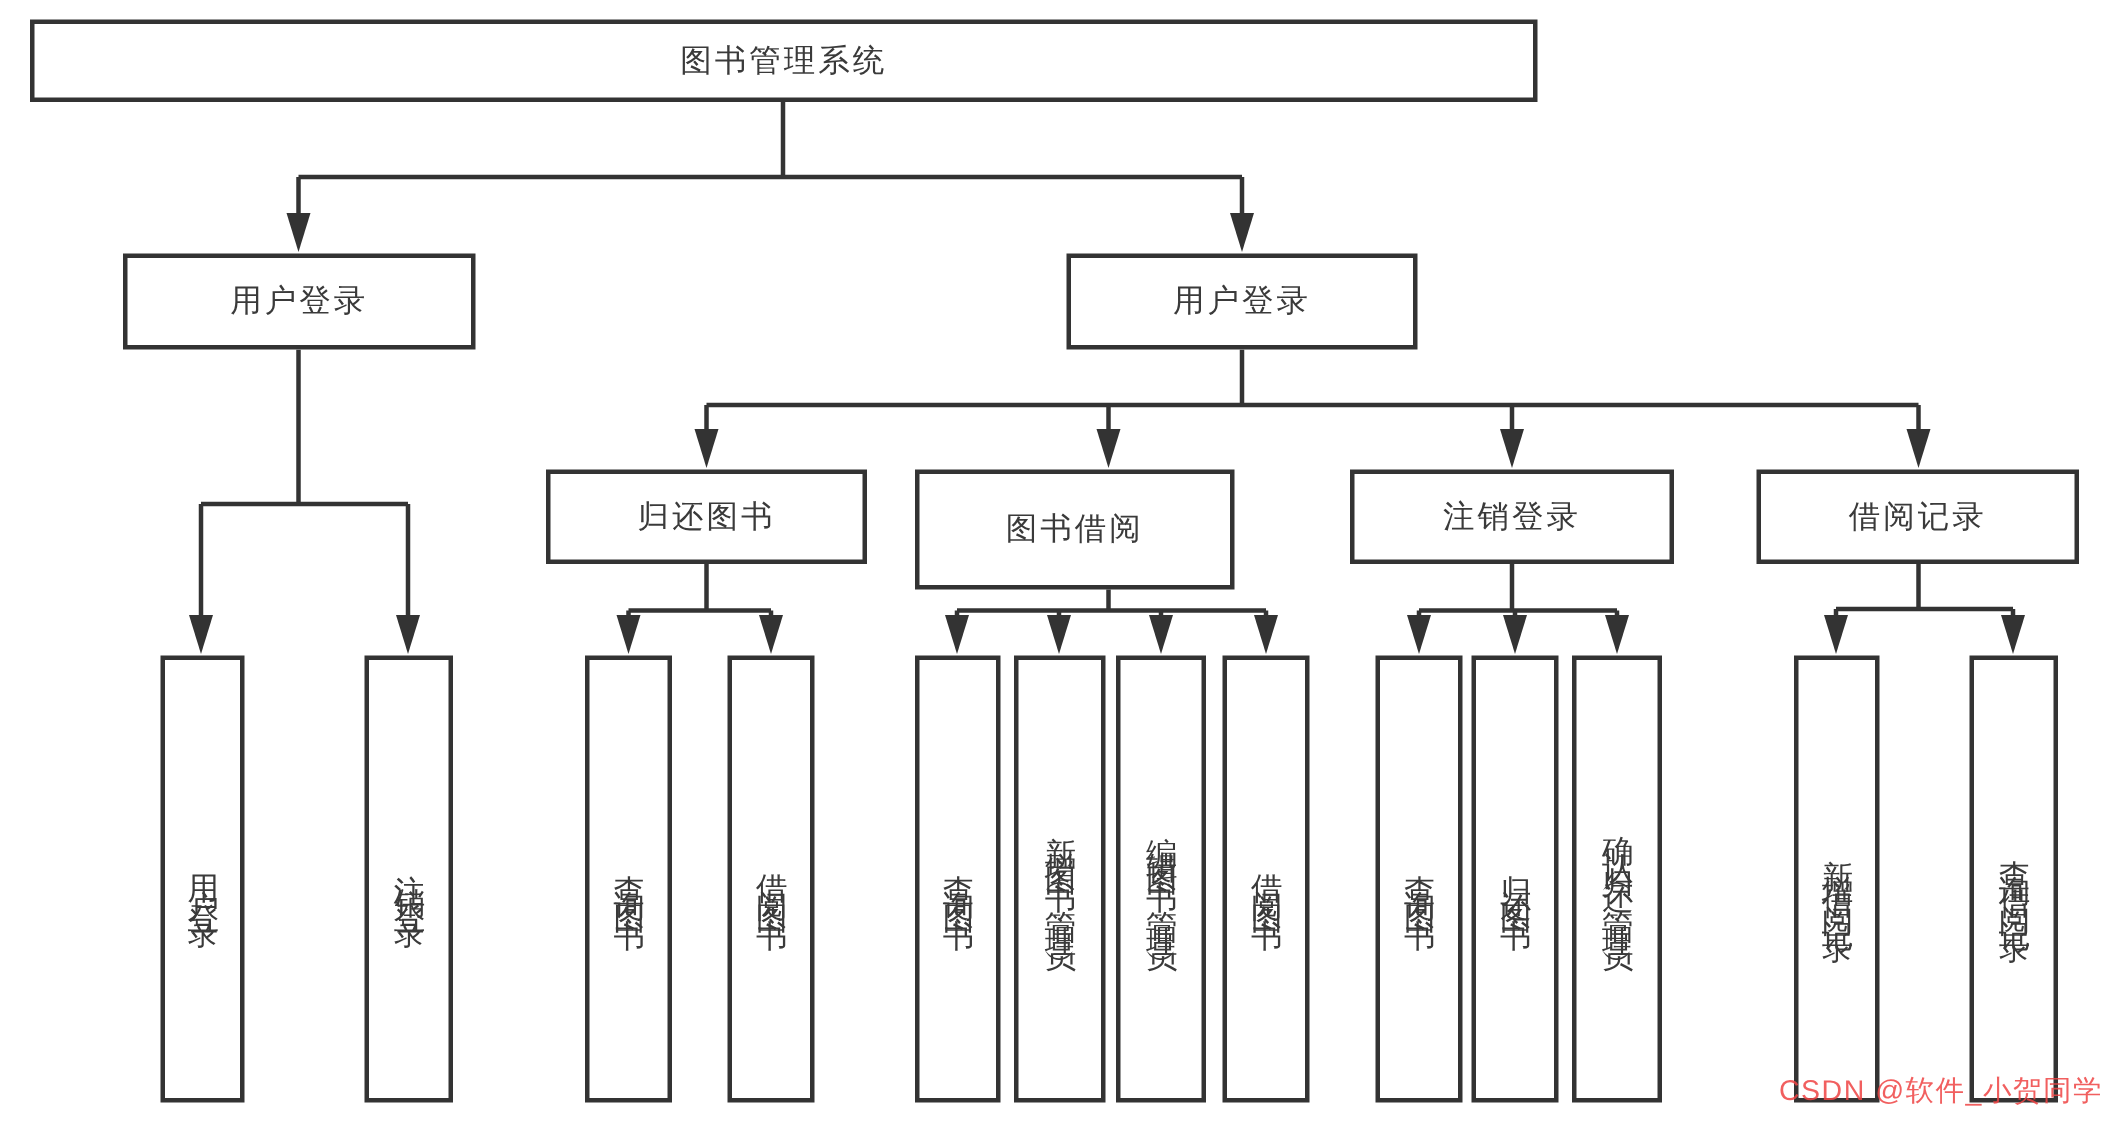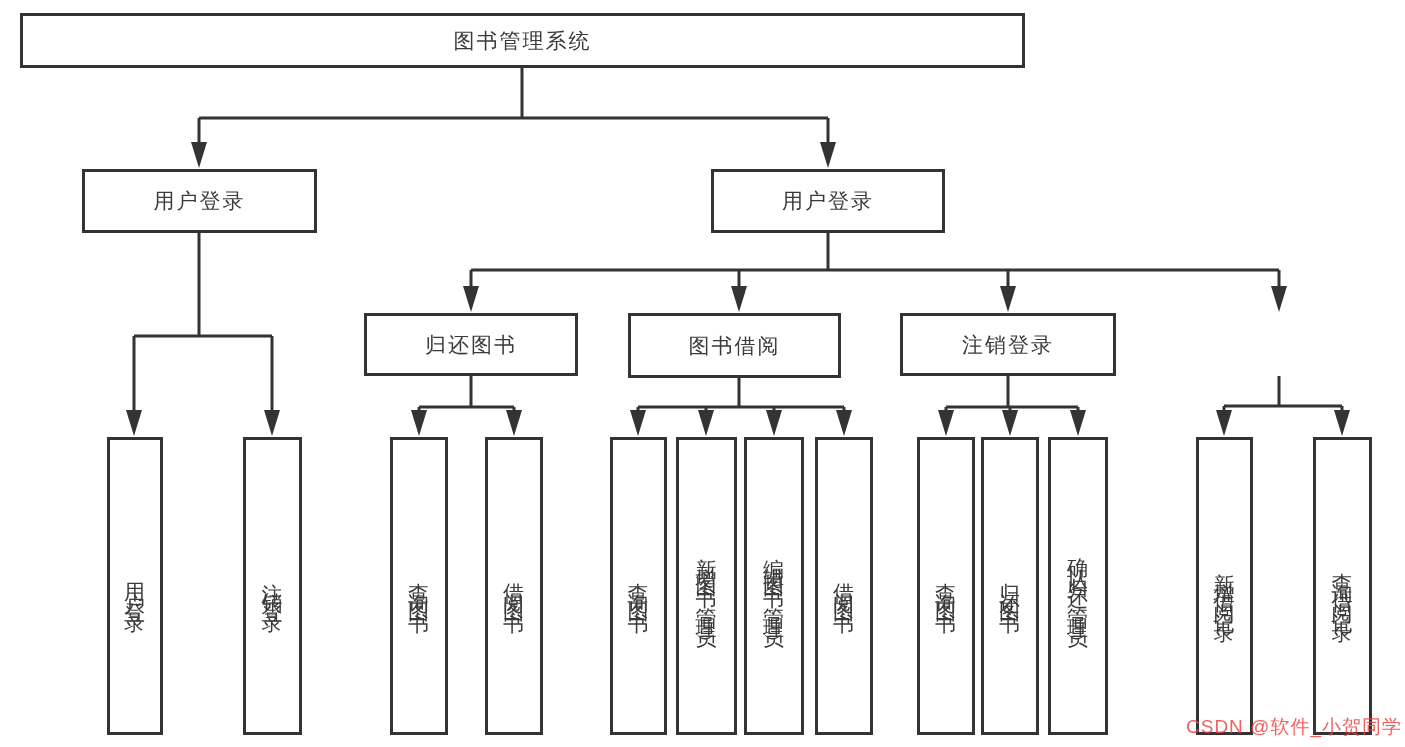--- a/index.html
+++ b/index.html
@@ -112,22 +112,23 @@
       <line x1="1342" y1="406" x2="1342" y2="418" stroke="#333333" stroke-width="3"></line>
       <polygon points="1334,410 1350,410 1342,436" fill="#333333"></polygon>
     </svg>
 
   <div class="node h" style="left:20px;top:13px;width:1005px;height:55px">图书管理系统</div>
 
   <div class="node h" style="left:82px;top:169px;width:235px;height:64px">用户登录</div>
   <div class="node h" style="left:711px;top:169px;width:234px;height:64px">用户登录</div>
 
   <div class="node h" style="left:364px;top:313px;width:214px;height:63px">归还图书</div>
-  <div class="node h" style="left:628px;top:313px;width:213px;height:65px">图书借阅</div>
+  <div class="node h" style="left:610px;top:313px;width:213px;height:80px">图书借阅</div>
   <div class="node h" style="left:900px;top:313px;width:216px;height:63px">注销登录</div>
+  <div class="node h" style="left:1171px;top:313px;width:215px;height:63px">借阅记录</div>
 
   <div class="node v" style="left:107px;top:437px;width:56px;height:298px">用户登录</div>
   <div class="node v" style="left:243px;top:437px;width:59px;height:298px">注销登录</div>
 
   <div class="node v" style="left:390px;top:437px;width:58px;height:298px">查询图书</div>
   <div class="node v" style="left:485px;top:437px;width:58px;height:298px">借阅图书</div>
 
   <div class="node v" style="left:610px;top:437px;width:57px;height:298px">查询图书</div>
   <div class="node v" style="left:676px;top:437px;width:61px;height:298px">新增图书（管理员）</div>
   <div class="node v" style="left:744px;top:437px;width:60px;height:298px">编辑图书（管理员）</div>

